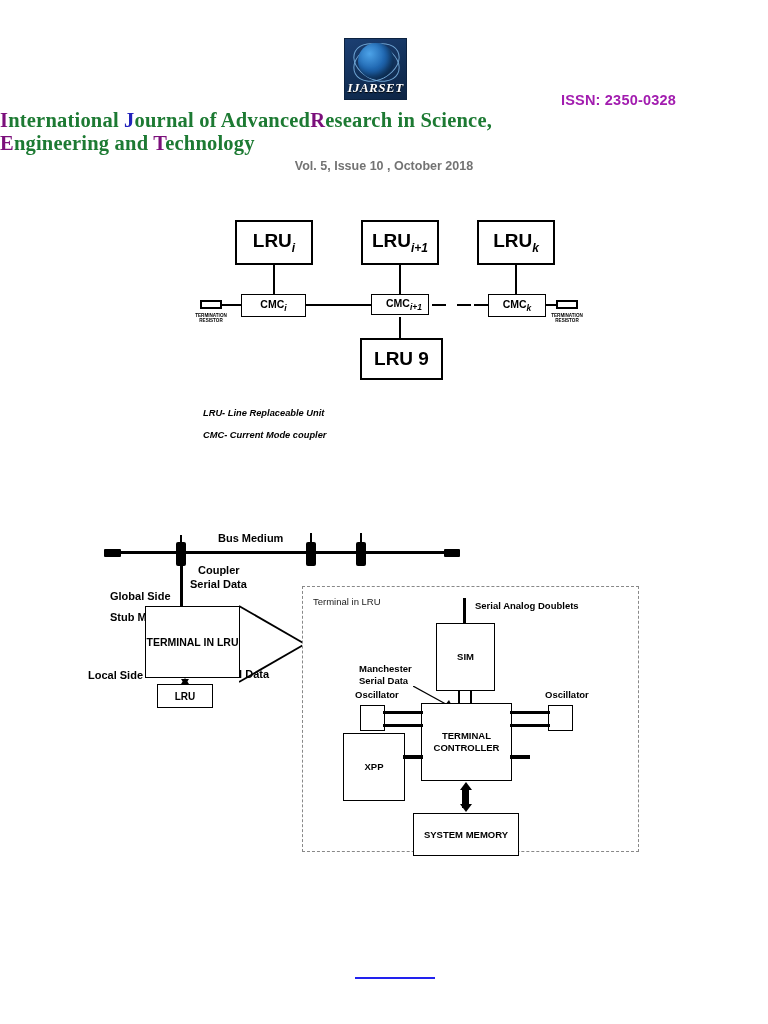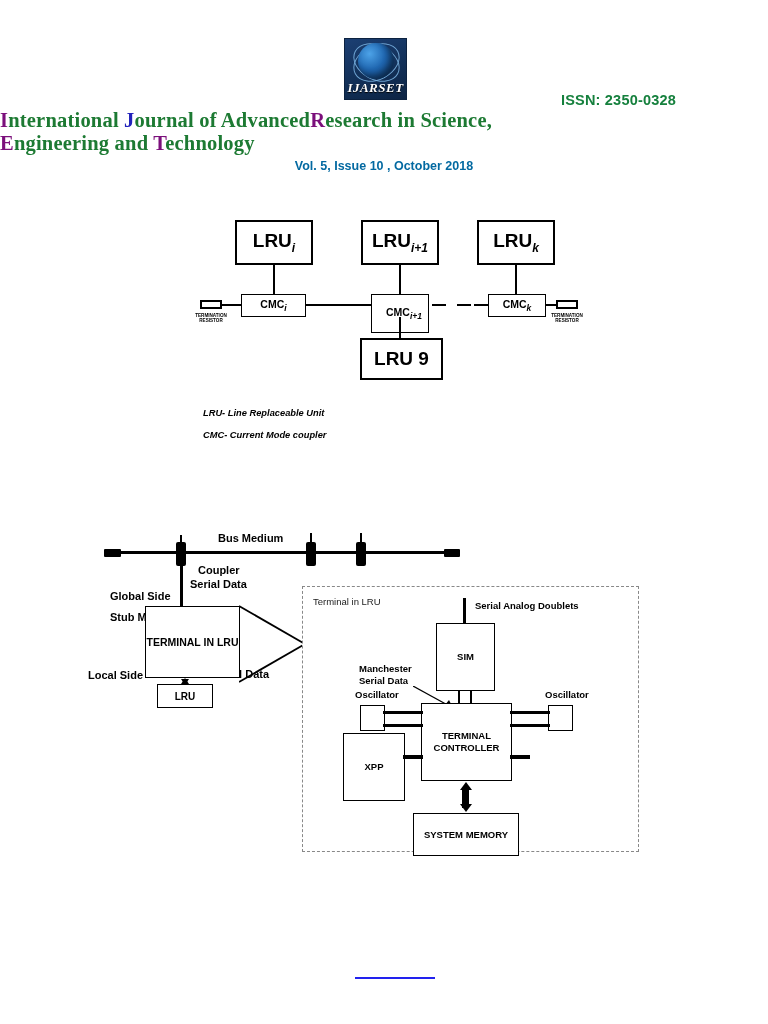--- a/index.html
+++ b/index.html
@@ -71,21 +71,21 @@
     letter-spacing: .5px;
     text-shadow: 0 1px 1px #000;
   }
 
   #issn {
     position: absolute;
     right: 92px;
     top: 92px;
     font-size: 14.5px;
     font-weight: bold;
-    color: #15803d;
+    color: #a21caf;
     letter-spacing: .2px;
   }
   #journal-title {
     position: absolute;
     left: 0;
     top: 109px;
     width: 768px;
     text-align: left;
     font-family: "Liberation Serif", serif;
     font-weight: bold;
@@ -97,21 +97,21 @@
   #journal-title .cap { color: #7b0f7b; }
   #journal-title .capblue { color: #2222bb; }
   #volume-line {
     position: absolute;
     left: 0;
     top: 159px;
     width: 768px;
     text-align: center;
     font-size: 12.5px;
     font-weight: bold;
-    color: #0369a1;
+    color: #737373;
   }
 
   
   .fig { position: absolute; }
   .box {
     position: absolute;
     box-sizing: border-box;
     background: #fff;
     border: 2px solid #000;
     display: flex;
@@ -302,21 +302,21 @@
     <span><span>LRU</span><sub>k</sub></span>
   </div>
 
   <div class="line-v" style="left:273px; top:60px; height:29px;"></div>
   <div class="line-v" style="left:399px; top:60px; height:29px;"></div>
   <div class="line-v" style="left:515px; top:60px; height:29px;"></div>
 
   <div class="box thin cmc" style="left:241px; top:89px; width:65px; height:23px;">
     <span><span>CMC</span><sub>i</sub></span>
   </div>
-  <div class="box thin cmc" style="left:371px; top:89px; width:58px; height:39px;padding-left:8px;">
+  <div class="box thin cmc" style="left:371px; top:89px; width:58px; height:21px;padding-left:8px;">
     <span><span>CMC</span><sub>i+1</sub></span>
   </div>
   <div class="box thin cmc" style="left:488px; top:89px; width:58px; height:23px;">
     <span><span>CMC</span><sub>k</sub></span>
   </div>
 
   <div class="line-h" style="left:218px; top:99px; width:23px;"></div>
   <div class="line-h" style="left:306px; top:99px; width:65px;"></div>
   <div class="dash-seg" style="left:432px; top:99px; width:14px;"></div>
   <div class="dash-seg" style="left:457px; top:99px; width:14px;"></div>

